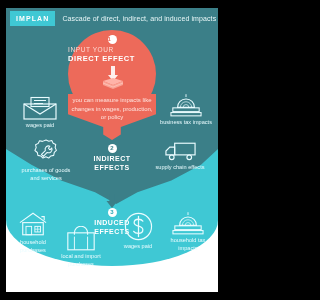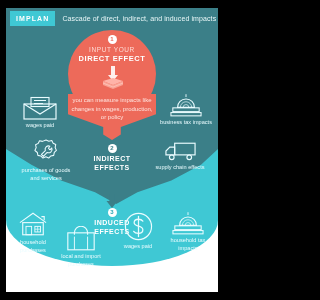--- a/index.html
+++ b/index.html
@@ -21,21 +21,21 @@
             clip-path:polygon(0 0,100% 0,100% 72%,92% 80%,78% 88%,62% 94%,52% 100%,42% 94%,26% 88%,12% 80%,0 72%);}
 
   
   #hdr{position:absolute;left:0;top:0;width:212px;height:20px;display:flex;align-items:center;}
   #logo{background:#3fc8d4;color:#fff;font-size:7px;font-weight:bold;letter-spacing:1.1px;
         padding:4px 6px;margin-left:4px;line-height:1;}
   #hdrtxt{color:#e9f7f8;font-size:7px;margin-left:7px;letter-spacing:.1px;white-space:nowrap;}
 
   
   #circ{position:absolute;left:62px;top:22px;width:88px;height:88px;border-radius:50%;
-        background:#ed6a5a;text-align:center;}
+        background:#ed6a5a;text-align:left;}
   #circ .num{width:9px;height:9px;border-radius:50%;background:#fff;color:#ed6a5a;
         font-size:6px;font-weight:bold;line-height:9px;margin:5px auto 2px;}
   #circ .l1{color:#ffd9d3;font-size:6.5px;letter-spacing:.6px;line-height:1.25;}
   #circ .l2{color:#fff;font-size:7.5px;font-weight:bold;letter-spacing:.6px;line-height:1.25;}
 
   
   #tail{position:absolute;left:62px;top:86px;width:88px;height:46px;background:#ed6a5a;
         -webkit-clip-path:polygon(0 0,100% 0,100% 44%,60% 72%,60% 88%,50% 100%,40% 88%,40% 72%,0 44%);
         clip-path:polygon(0 0,100% 0,100% 44%,60% 72%,60% 88%,50% 100%,40% 88%,40% 72%,0 44%);}
   #tailtxt{position:absolute;left:62px;top:88px;width:88px;text-align:center;color:#ffe4df;

